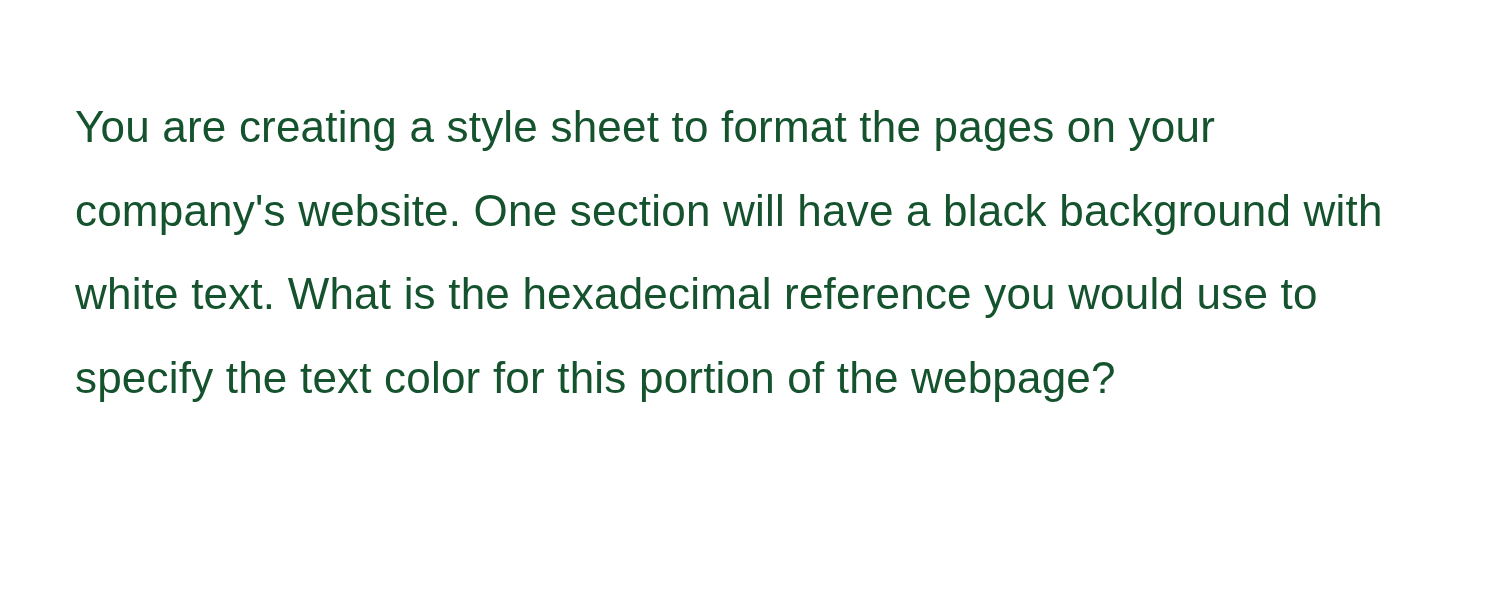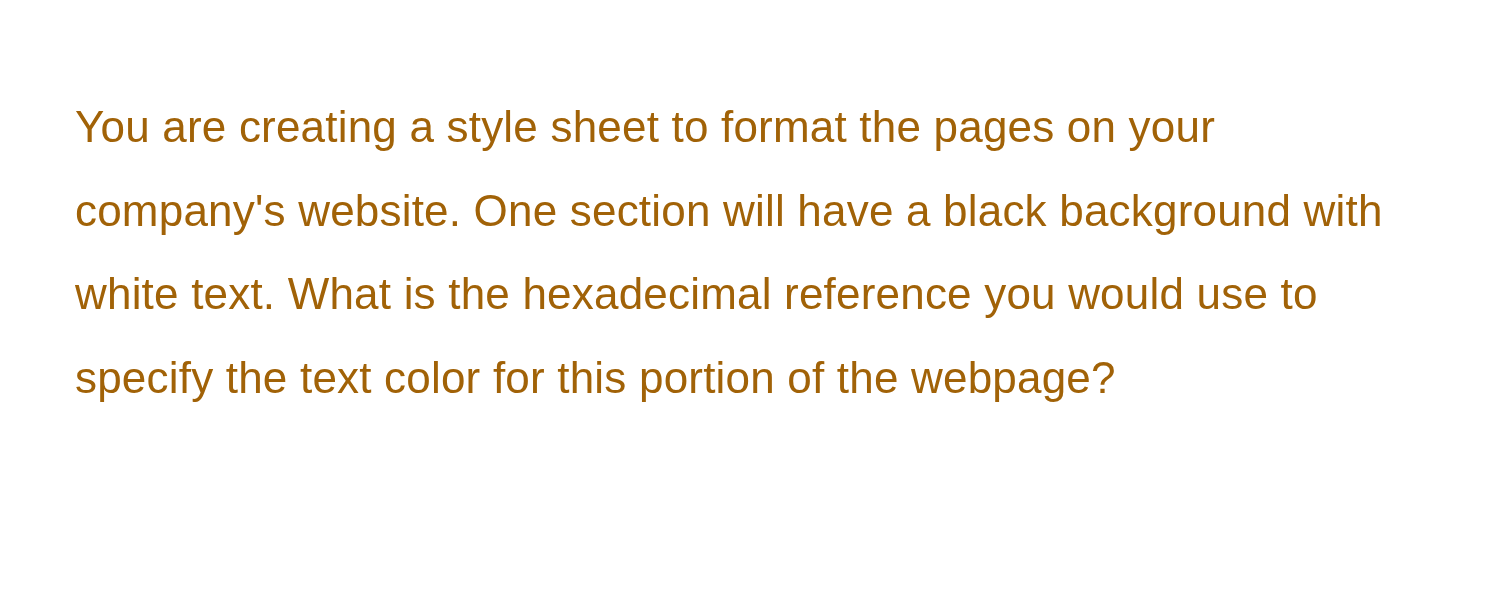--- a/index.html
+++ b/index.html
@@ -12,21 +12,21 @@
       height: 600px;
       background: #ffffff;
       font-family: -apple-system, BlinkMacSystemFont, "Segoe UI", Helvetica, Arial, sans-serif;
       padding: 85px 75px 60px 75px;
       display: flex;
       align-items: flex-start;
     }
     .question-text {
       font-size: 44px;
       line-height: 1.9;
-      color: #a16207;
+      color: #14532d;
       font-weight: 400;
       letter-spacing: 0.2px;
     }
   </style>
 </head>
 <body>
 
 <p class="question-text">You are creating a style sheet to format the pages on your company's website. One section will have a black background with white text. What is the hexadecimal reference you would use to specify the text color for this portion of the webpage?</p>
 
 </body></html>

